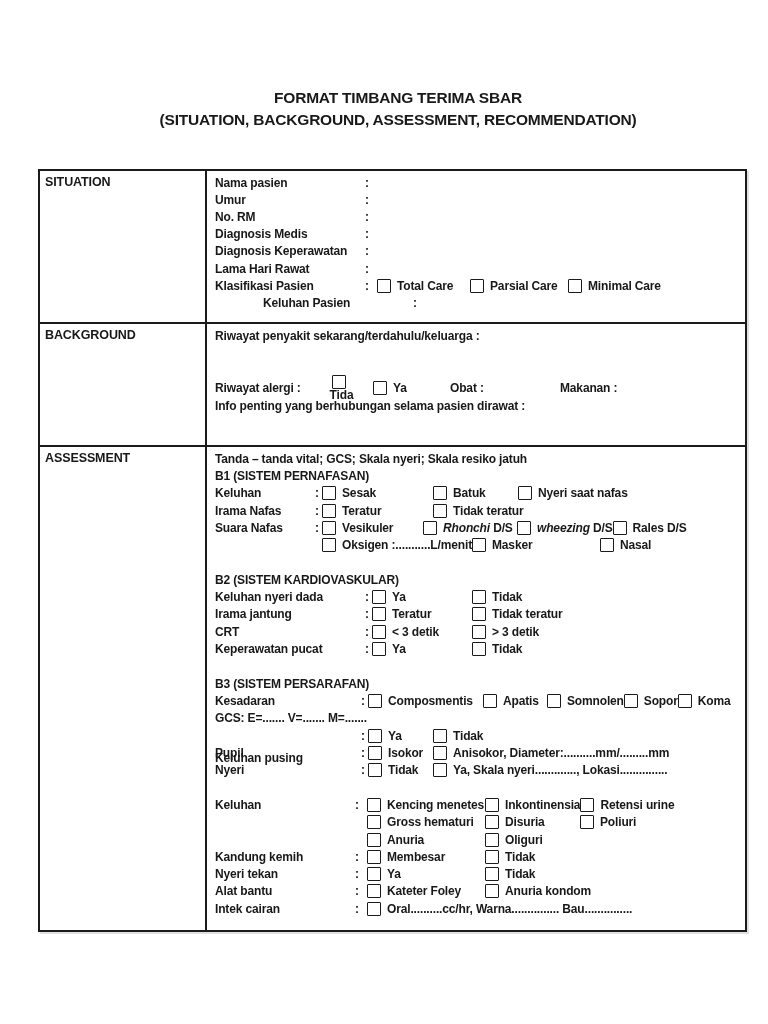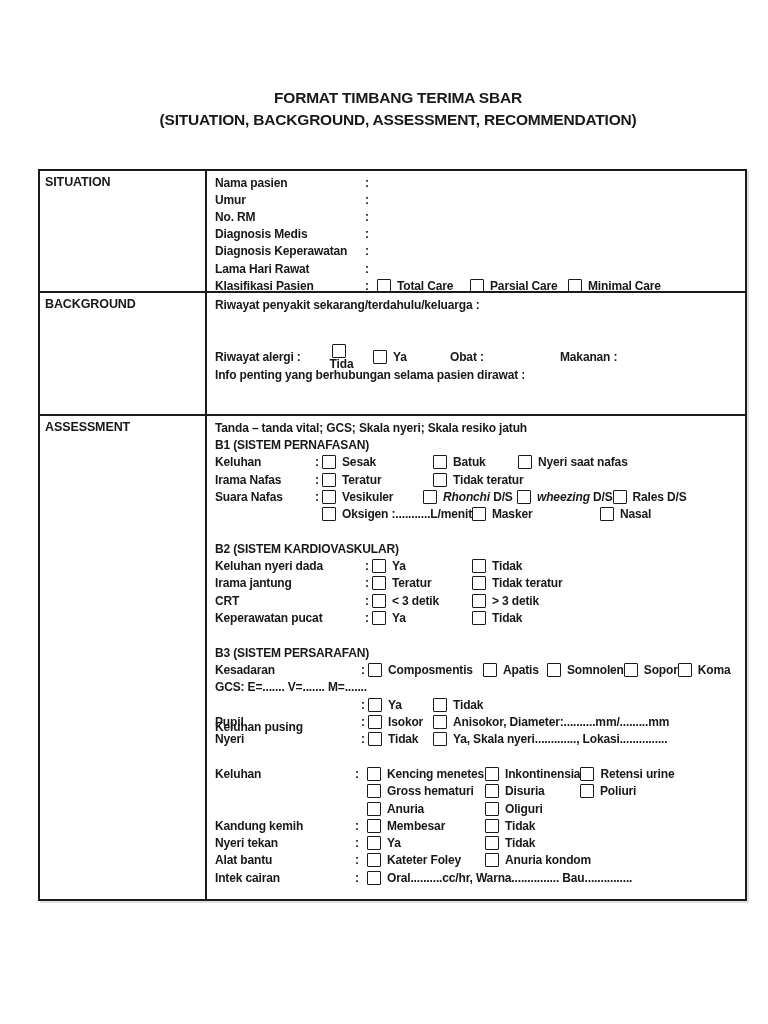--- a/index.html
+++ b/index.html
@@ -11,21 +11,21 @@
   .title-wrap { position:absolute; top:87px; left:0; width:768px; text-align:center; transform:translateX(14px); }
   .title-line { font-size:15.5px; line-height:22px; letter-spacing:-0.2px; }
 
   .form-table {
     position:absolute; left:38px; top:169px; width:709px;
     border:2px solid #1b1b1b; box-sizing:border-box; background:#fff;
     box-shadow:2px 2px 0 rgba(0,0,0,0.12);
   }
   .trow { display:flex; box-sizing:border-box; overflow:hidden; }
   .trow + .trow { border-top:2px solid #1b1b1b; }
-  .trow:nth-child(1) { height:120px; }
+  .trow:nth-child(1) { height:151px; }
   .trow:nth-child(2) { height:123px; }
   .trow:nth-child(3) { height:485px; }
   .th {
     width:167px; flex:none; border-right:2px solid #1b1b1b; box-sizing:border-box;
     padding:4px 4px 0 5px; font-size:12.5px; letter-spacing:-0.1px;
   }
   .tdc { flex:1; min-width:0; padding:3px 0 0 8px; box-sizing:border-box; overflow:hidden; }
 
   .line { display:flex; align-items:center; height:17.5px; white-space:pre; }
   .sec-0 .line { height:17.2px; }

